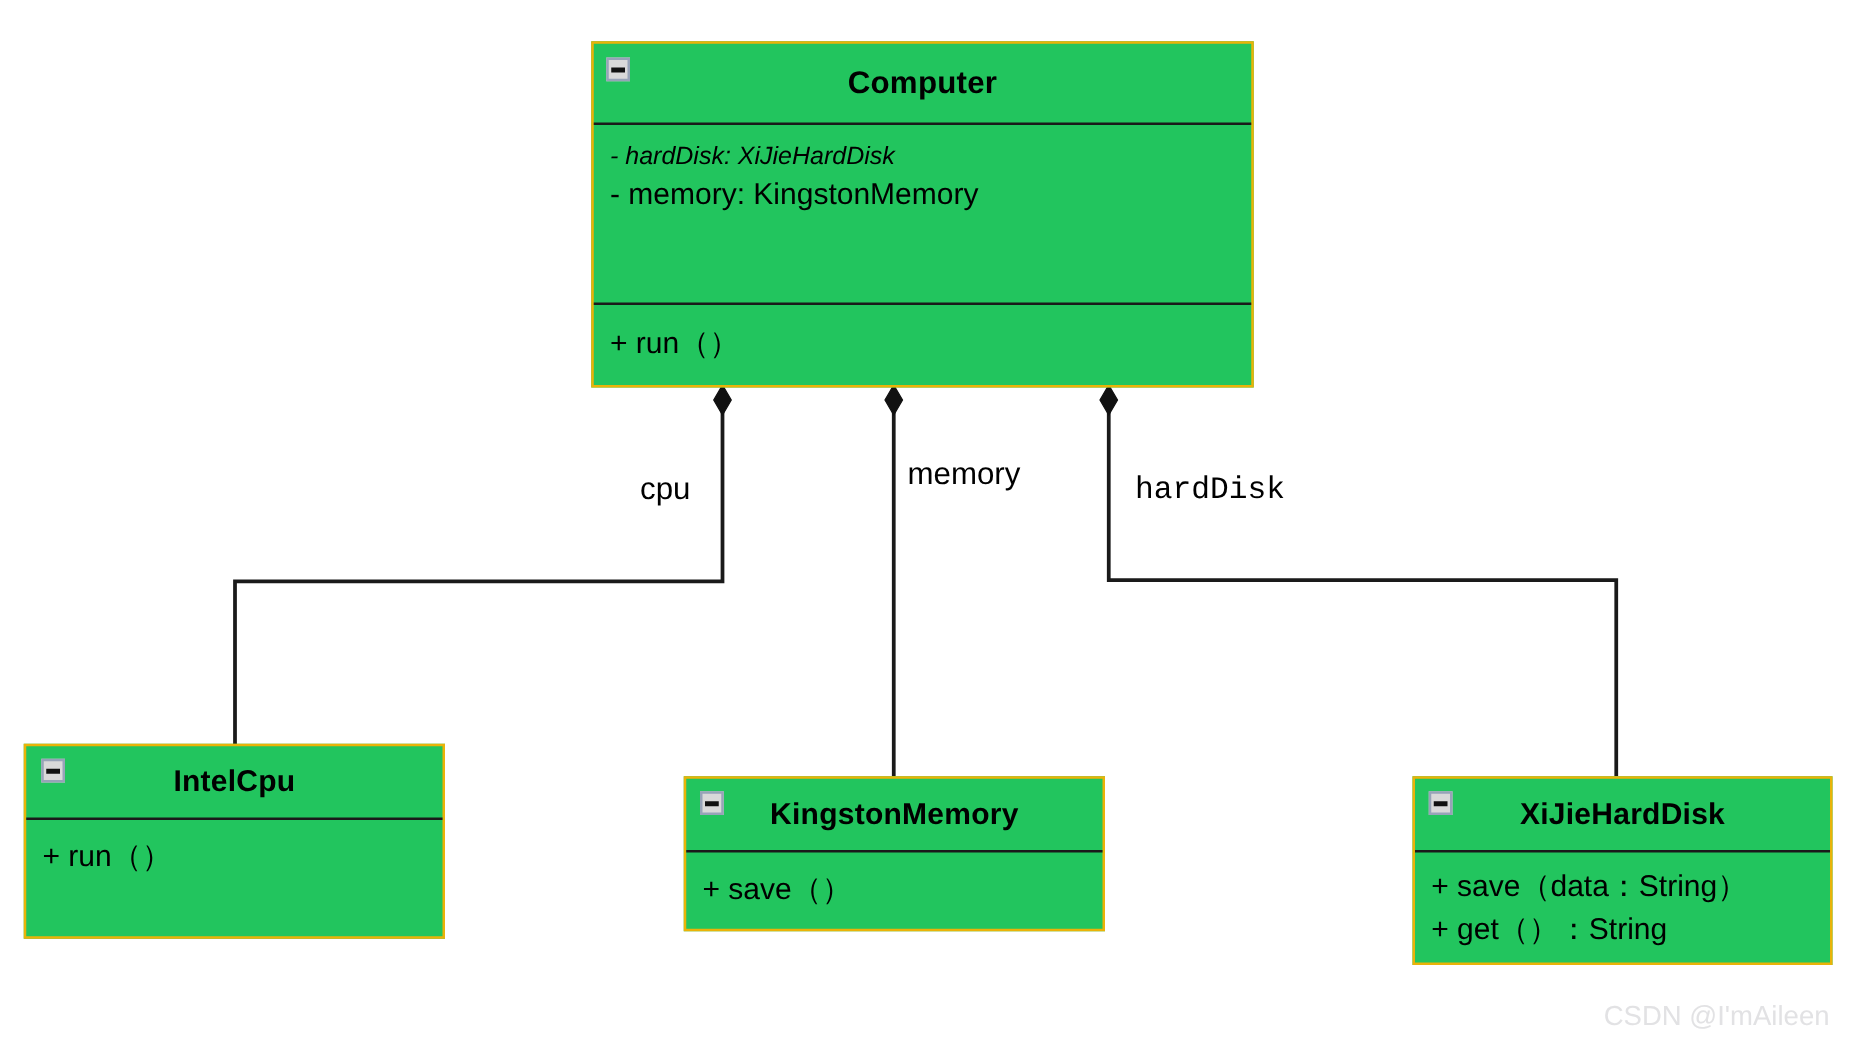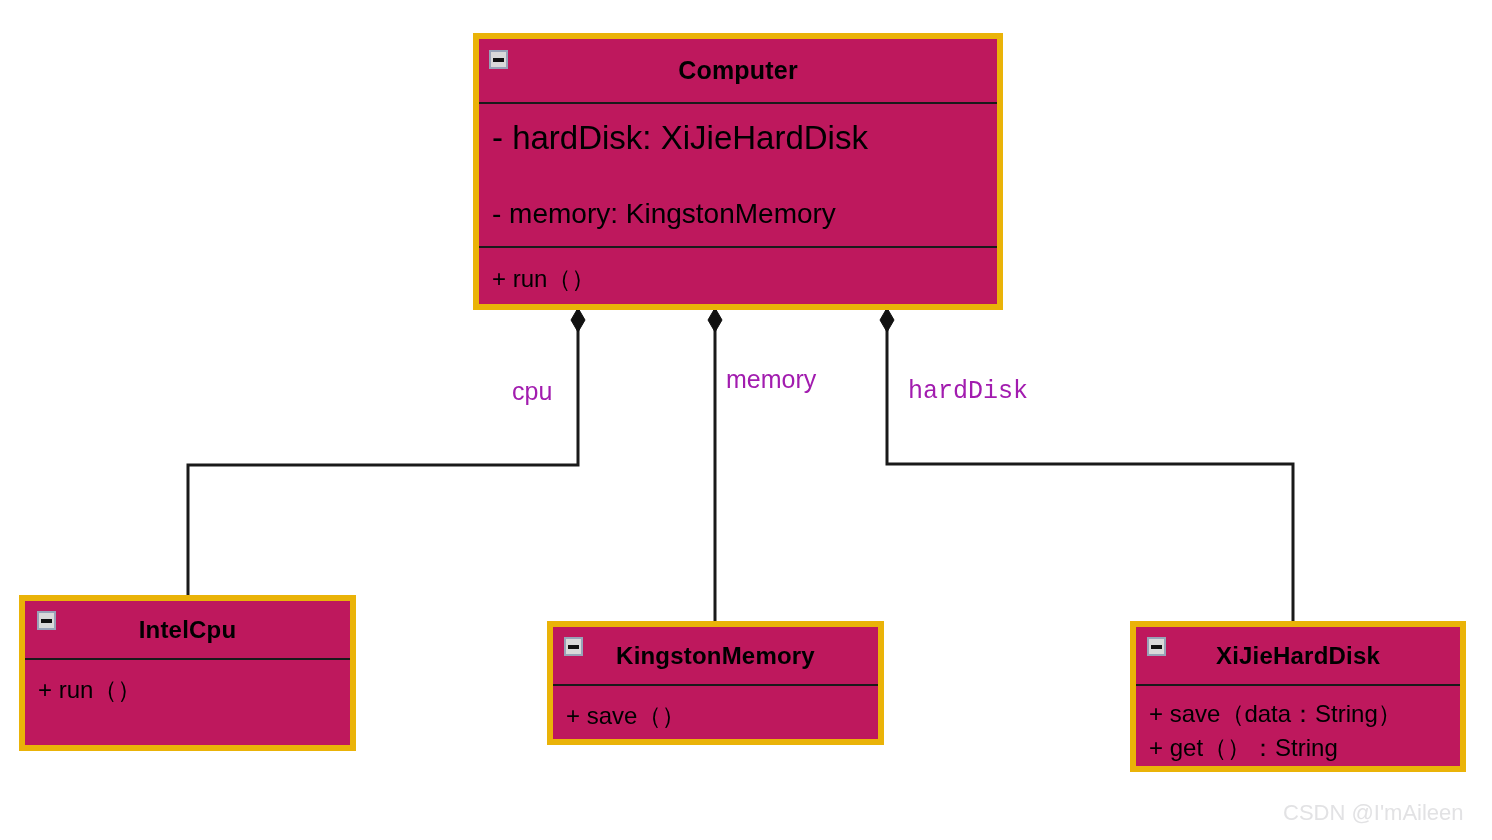--- a/index.html
+++ b/index.html
@@ -18,22 +18,22 @@
   #edges {
     position: absolute;
     left: 0;
     top: 0;
     width: 1492px;
     height: 840px;
   }
   .uml-class {
     position: absolute;
     box-sizing: border-box;
-    background: #be185d;
-    border: 6px solid #eab308;
+    background: #22c55e;
+    border: 2px solid #eab308;
     z-index: 5;
   }
   .class-header {
     position: relative;
     box-sizing: border-box;
     border-bottom: 2px solid #1a1a1a;
     display: flex;
     align-items: center;
     justify-content: center;
   }
@@ -66,21 +66,21 @@
   .compartment.divided {
     border-top: 2px solid #1a1a1a;
   }
   .member {
     color: #000000;
     white-space: nowrap;
     line-height: 1.42;
   }
   .edge-label {
     position: absolute;
-    color: #a21caf;
+    color: #000000;
     white-space: nowrap;
     z-index: 6;
   }
   .watermark {
     position: absolute;
     color: #e2e2e4;
     white-space: nowrap;
     z-index: 8;
     margin-left: 20px;
   }
@@ -103,22 +103,22 @@
   </svg>
 
   <div class="uml-class" style="left:473px; top:33px; width:530px; height:277px;">
     <div class="class-header" style="height:65px;">
       <span class="collapse-icon" style="left:10px; top:11px;">
         <span class="bar"></span>
       </span>
       <span class="class-title" style="font-size:25px;">Computer</span>
     </div>
     <div class="compartment" style="height:142px; padding-top:11px;">
-      <div class="member" style="font-size:33px;">- hardDisk: XiJieHardDisk</div>
-      <div class="member" style="font-size:28px;margin-top:32px;">- memory: KingstonMemory</div>
+      <div class="member" style="font-size:20px;font-style:italic;">- hardDisk: XiJieHardDisk</div>
+      <div class="member" style="font-size:24px;">- memory: KingstonMemory</div>
     </div>
     <div class="compartment divided" style="height:66px; padding-top:14px;">
       <div class="member" style="font-size:24px;">+ run（）</div>
     </div>
   </div>
 
   <div class="uml-class" style="left:19px; top:595px; width:337px; height:156px;">
     <div class="class-header" style="height:59px;">
       <span class="collapse-icon" style="left:12px; top:10px;">
         <span class="bar"></span>

